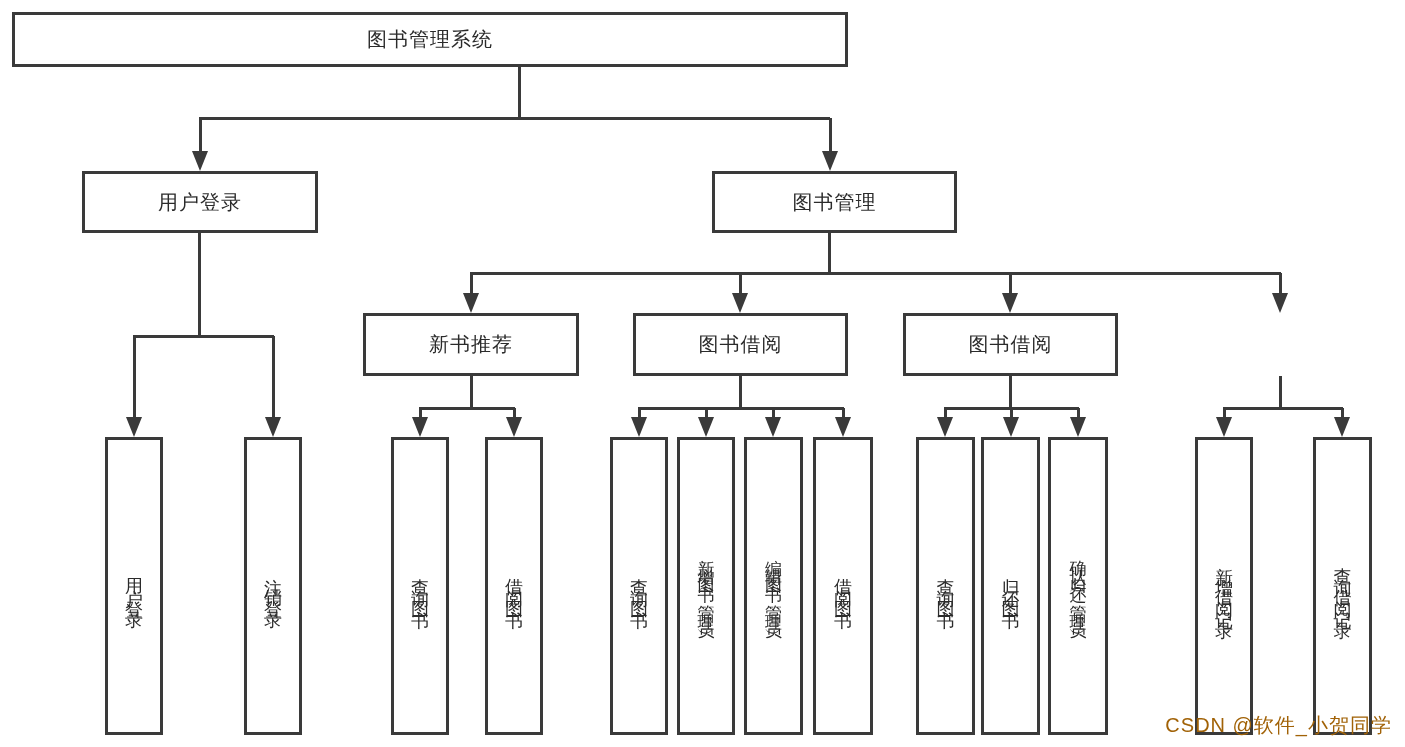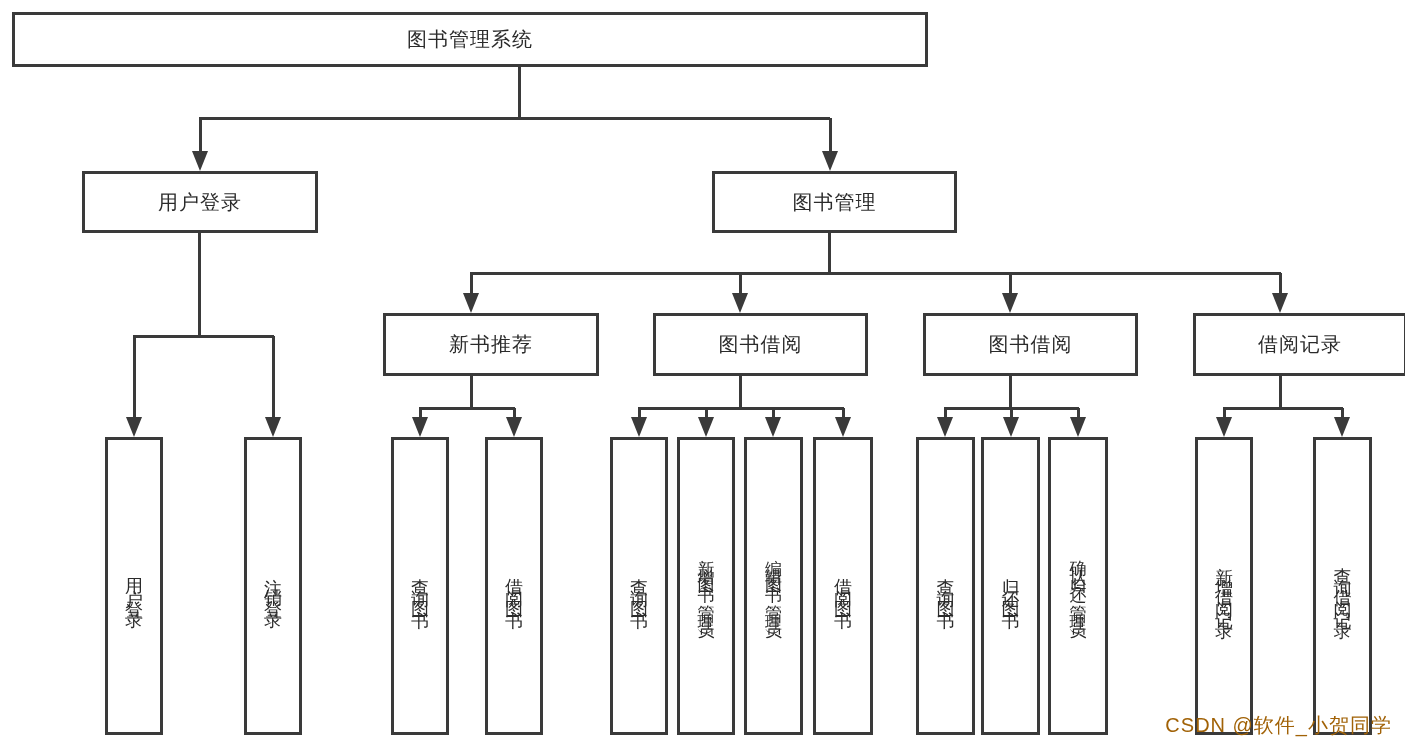--- a/index.html
+++ b/index.html
@@ -23,26 +23,26 @@
     display:flex;
     align-items:center;
     justify-content:center;
   }
   .hlabel{
     font-size:20px;
     letter-spacing:1px;
     white-space:nowrap;
   }
   
-  #b-root{left:12px;top:12px;width:916px;height:55px;}
+  #b-root{left:12px;top:12px;width:836px;height:55px;}
   
   #b-user{left:82px;top:171px;width:236px;height:62px;}
   #b-mgmt{left:712px;top:171px;width:245px;height:62px;}
   
-  .sec{top:313px;height:63px;margin-left:20px;}
+  .sec{top:313px;height:63px;}
   #b-sec0{left:363px;width:216px;}
   #b-sec1{left:633px;width:215px;}
   #b-sec2{left:903px;width:215px;}
   #b-sec3{left:1173px;width:214px;}
   
   .leaf{
     top:437px;height:298px;width:58px;
     border-width:3px;
   }
   .vlabel{
@@ -90,23 +90,20 @@
   </div>
 
   <div class="box sec" id="b-sec0">
     <span class="hlabel">新书推荐</span>
   </div>
   <div class="box sec" id="b-sec1">
     <span class="hlabel">图书借阅</span>
   </div>
   <div class="box sec" id="b-sec2">
     <span class="hlabel">图书借阅</span>
-  </div>
-  <div class="box sec" id="b-sec3">
-    <span class="hlabel">借阅记录</span>
   </div>
 
   <div class="box leaf" style="left:105px">
       <span class="vlabel">用户登录</span>
     </div>
   <div class="box leaf" style="left:244px">
       <span class="vlabel">注销登录</span>
     </div>
   <div class="box leaf" style="left:391px">
       <span class="vlabel">查询图书</span>

